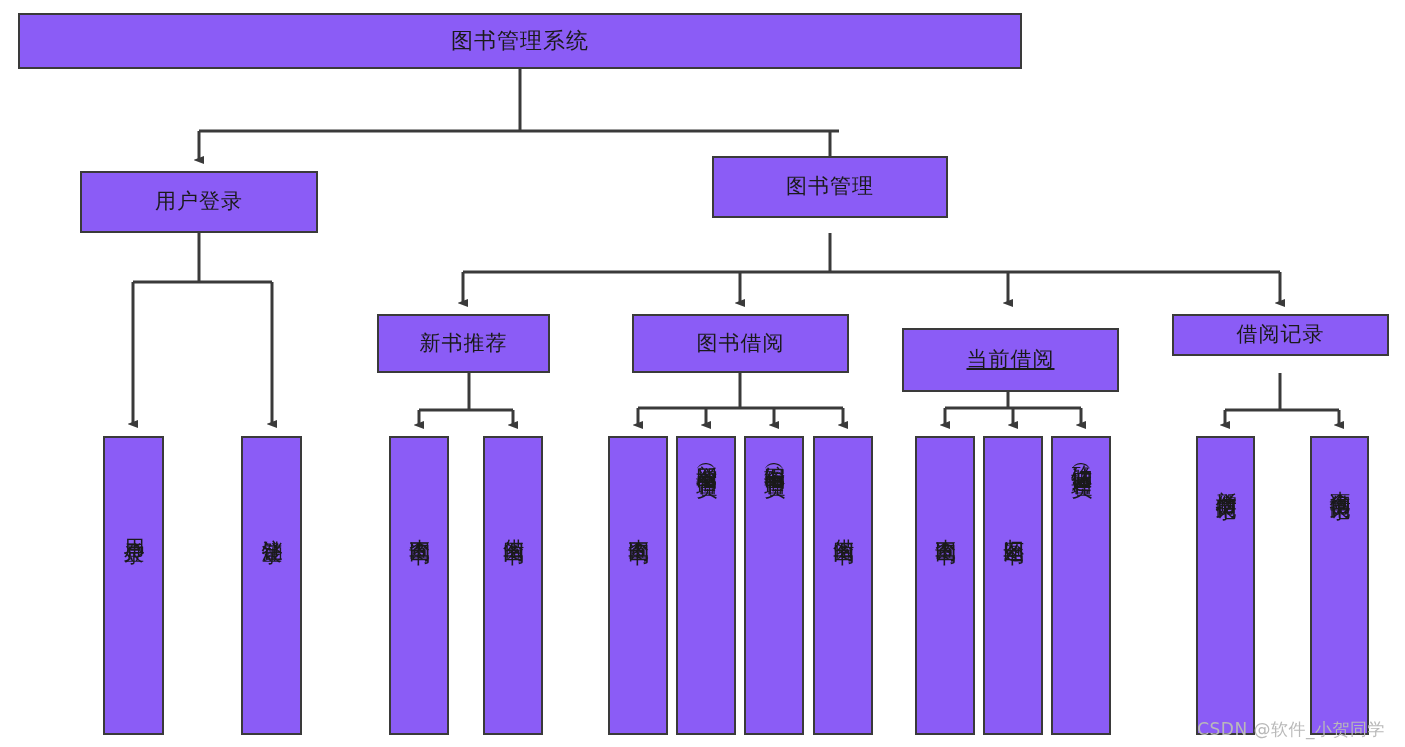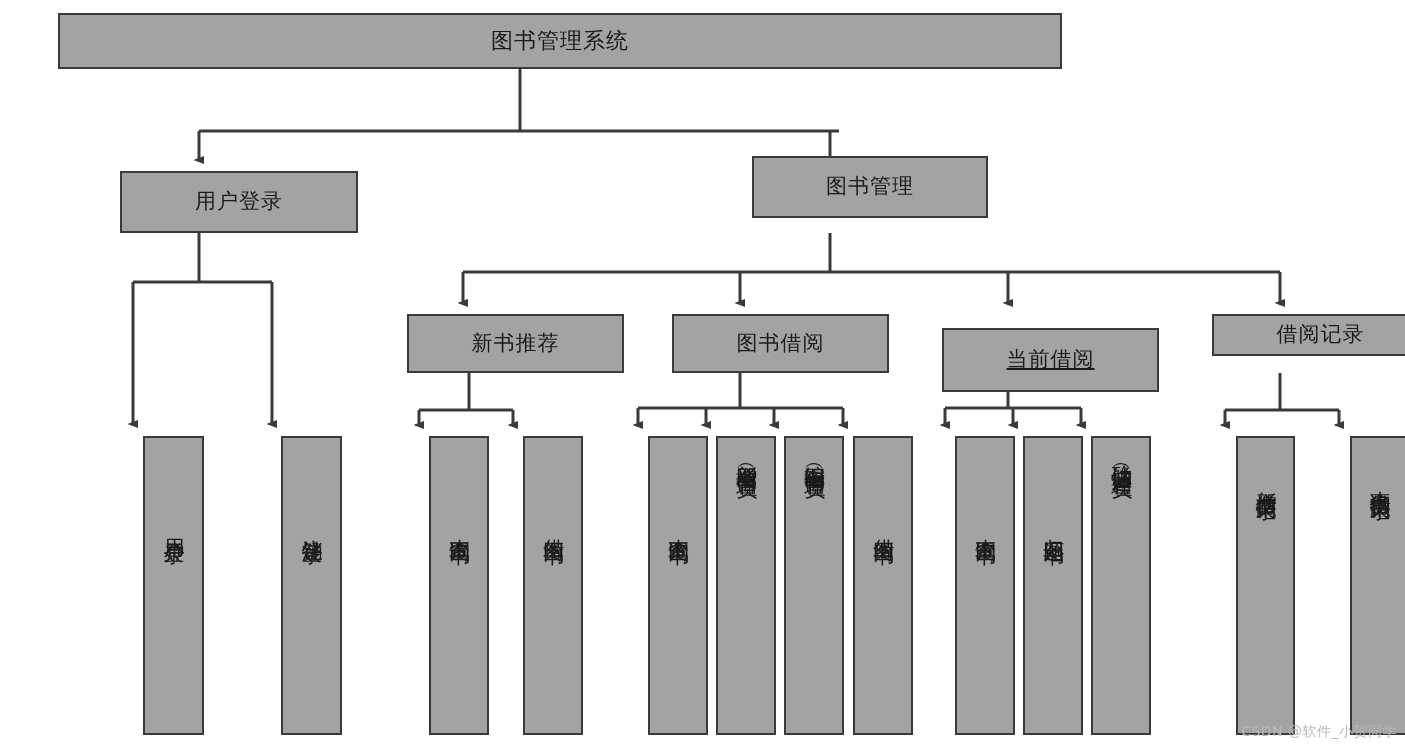--- a/index.html
+++ b/index.html
@@ -22,27 +22,26 @@
     position: absolute;
     left: 0;
     top: 0;
     width: 1405px;
     height: 747px;
     pointer-events: none;
   }
   .node {
     position: absolute;
     box-sizing: border-box;
-    background: #a3a3a3;
+    background: #8b5cf6;
     border: 2px solid #3a3a3a;
     display: flex;
     align-items: center;
     justify-content: center;
     color: #1a1a1a;
-    margin-left: 40px;
   }
   .node.horiz {
     font-size: 21px;
     letter-spacing: 1px;
     line-height: 1.2;
     text-align: center;
   }
   .node.root {
     font-size: 22px;
   }
@@ -65,23 +64,23 @@
     padding-top: 2px;
   }
   .leaf.short .leaf-label {
     margin-top: 76px;
   }
   .leaf.medium .leaf-label {
     margin-top: 28px;
   }
   #watermark {
     position: absolute;
-    right: 8px;
+    right: 20px;
     bottom: 6px;
-    font-size: 14px;
+    font-size: 17px;
     color: #b9b9b9;
     letter-spacing: 0.5px;
     white-space: nowrap;
     font-family: "DejaVu Sans", "Liberation Sans", sans-serif;
   }
 </style>
 </head>
 <body>
 
 <div id="diagram-root">
@@ -140,21 +139,21 @@
     <span>图书管理系统</span>
   </div>
 
   <div class="node horiz" id="node-l2-0" style="left: 80px; top: 171px; width: 238px; height: 62px;">
     <span>用户登录</span>
   </div>
   <div class="node horiz" id="node-l2-1" style="left: 712px; top: 156px; width: 236px; height: 62px;">
     <span>图书管理</span>
   </div>
 
-  <div class="node horiz" id="node-l3-0" style="left: 367px; top: 314px; width: 217px; height: 59px;">
+  <div class="node horiz" id="node-l3-0" style="left: 377px; top: 314px; width: 173px; height: 59px;">
     <span>新书推荐</span>
   </div>
   <div class="node horiz" id="node-l3-1" style="left: 632px; top: 314px; width: 217px; height: 59px;">
     <span>图书借阅</span>
   </div>
   <div class="node horiz" id="node-l3-2" style="left: 902px; top: 328px; width: 217px; height: 64px; text-decoration: underline;">
     <span>当前借阅</span>
   </div>
   <div class="node horiz" id="node-l3-3" style="left: 1172px; top: 314px; width: 217px; height: 42px;">
     <span>借阅记录</span>

